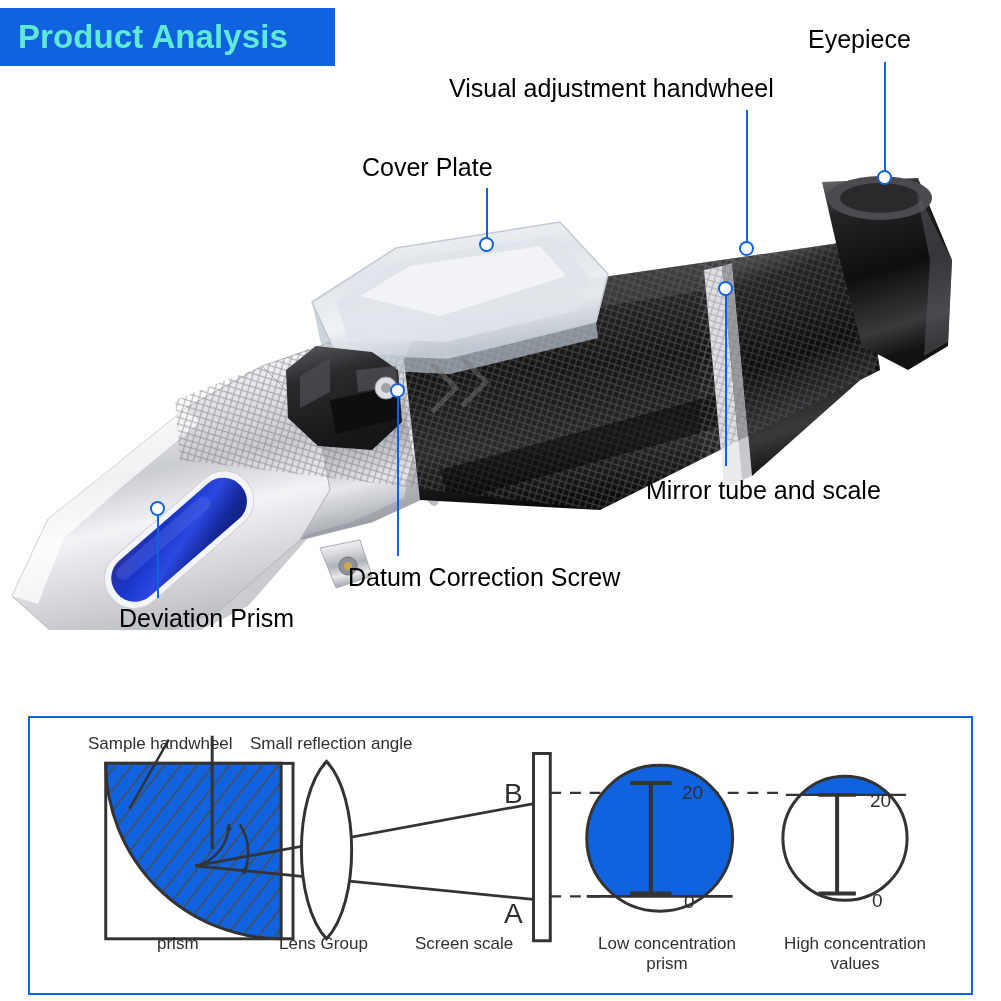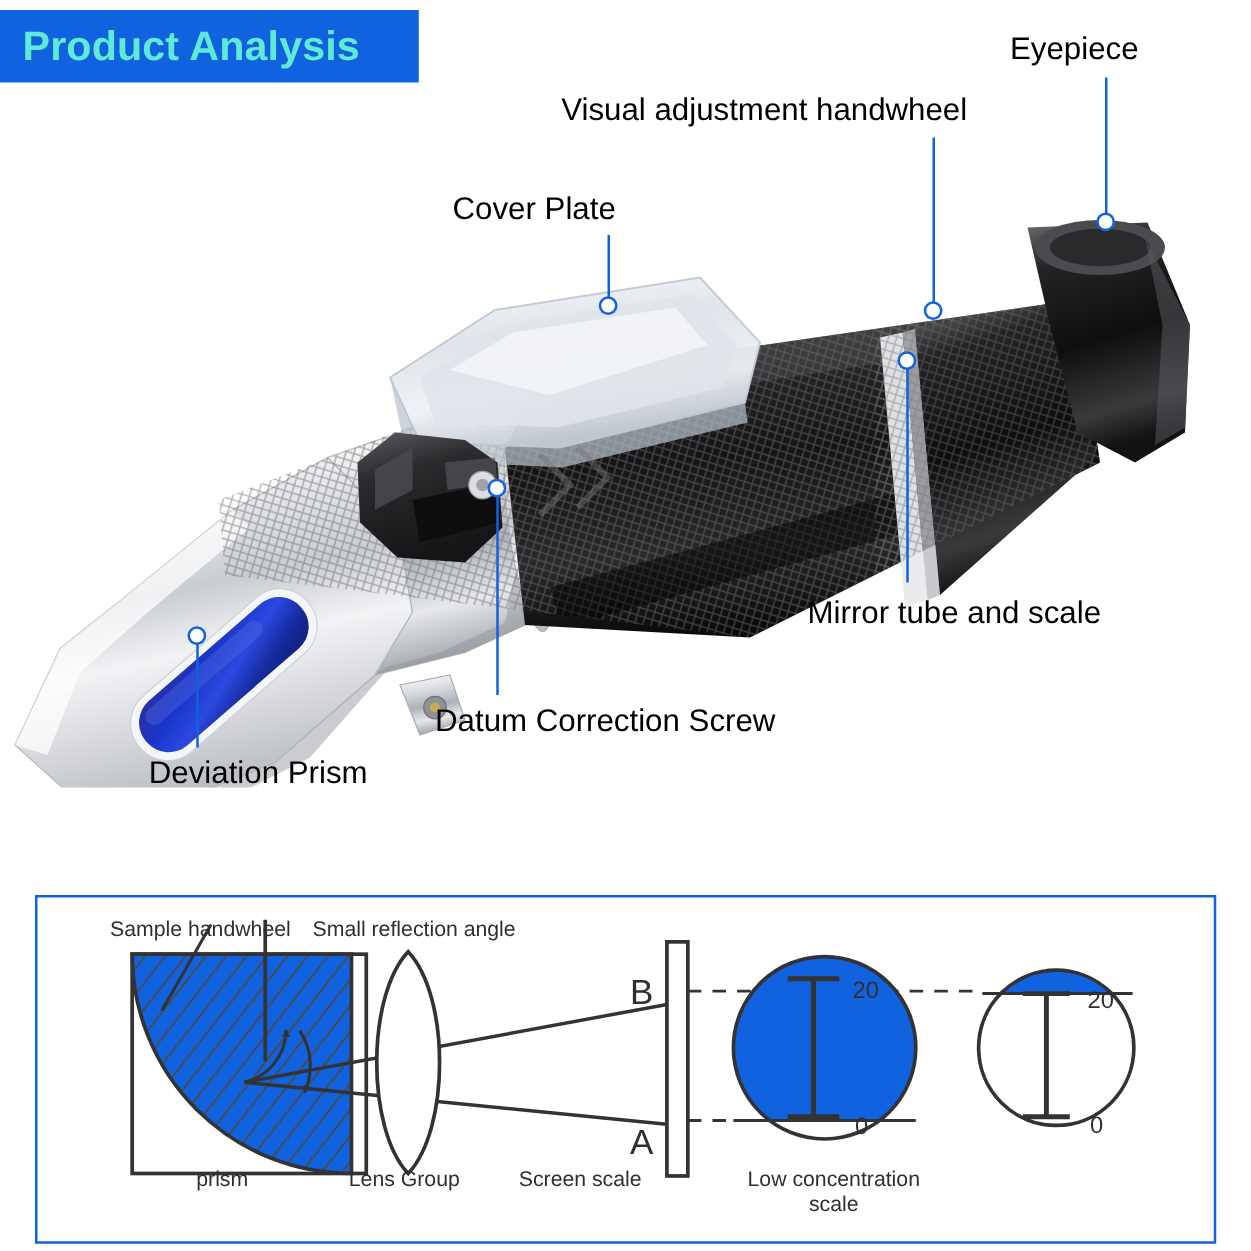--- a/index.html
+++ b/index.html
@@ -294,17 +294,18 @@
 
     <div class="num" style="left:652px;top:64px;">20</div>
     <div class="num" style="left:654px;top:173px;">0</div>
 
     <div class="num" style="left:840px;top:72px;">20</div>
     <div class="num" style="left:842px;top:172px;">0</div>
 
     <div class="diag-label" style="left:127px;top:216px;">prism</div>
     <div class="diag-label" style="left:249px;top:216px;">Lens Group</div>
     <div class="diag-label" style="left:385px;top:216px;">Screen scale</div>
-    <div class="diag-label two" style="left:557px;top:216px;width:160px;">Low concentration scale</div>
+    <div class="diag-label two" style="left:557px;top:216px;width:160px;">Low concentration prism</div>
+    <div class="diag-label two" style="left:745px;top:216px;width:160px;">High concentration values</div>
   </div>
 
 
 </div>
 
 </body></html>

